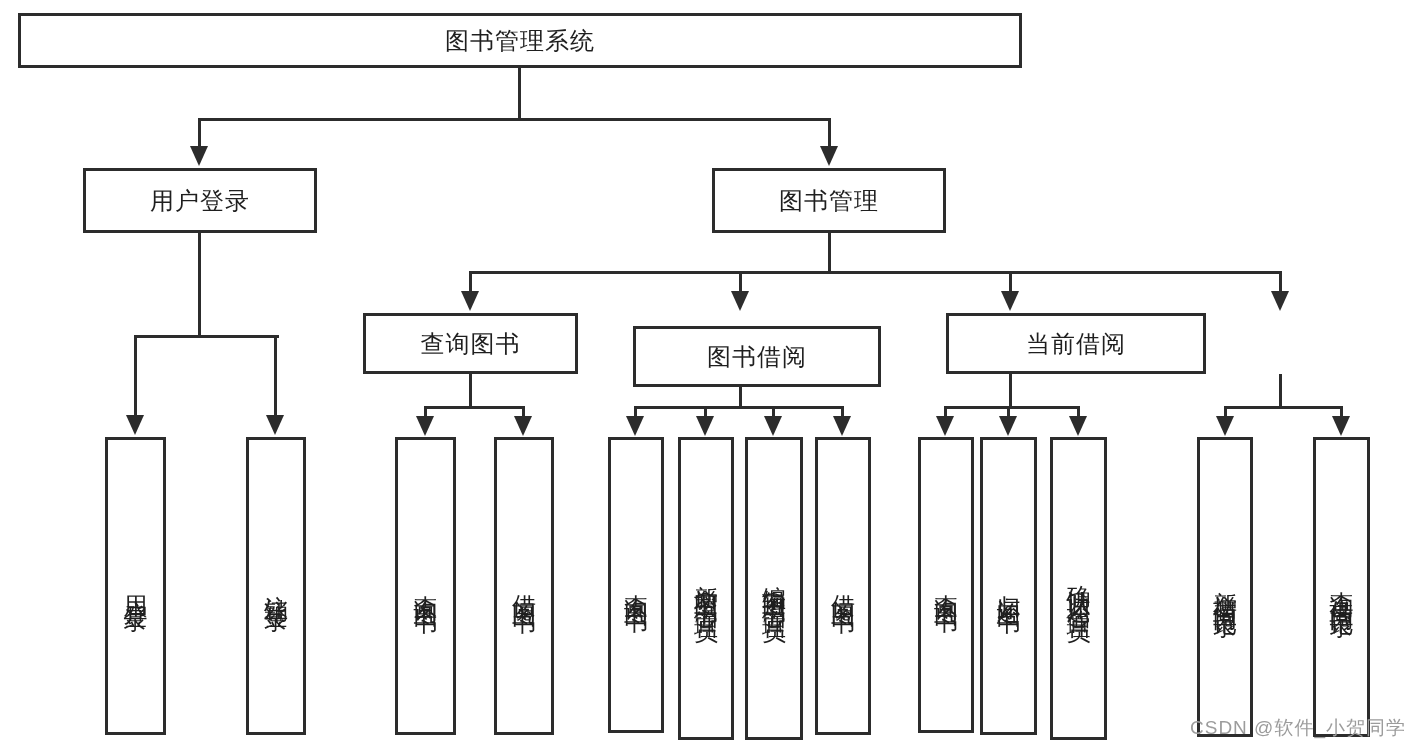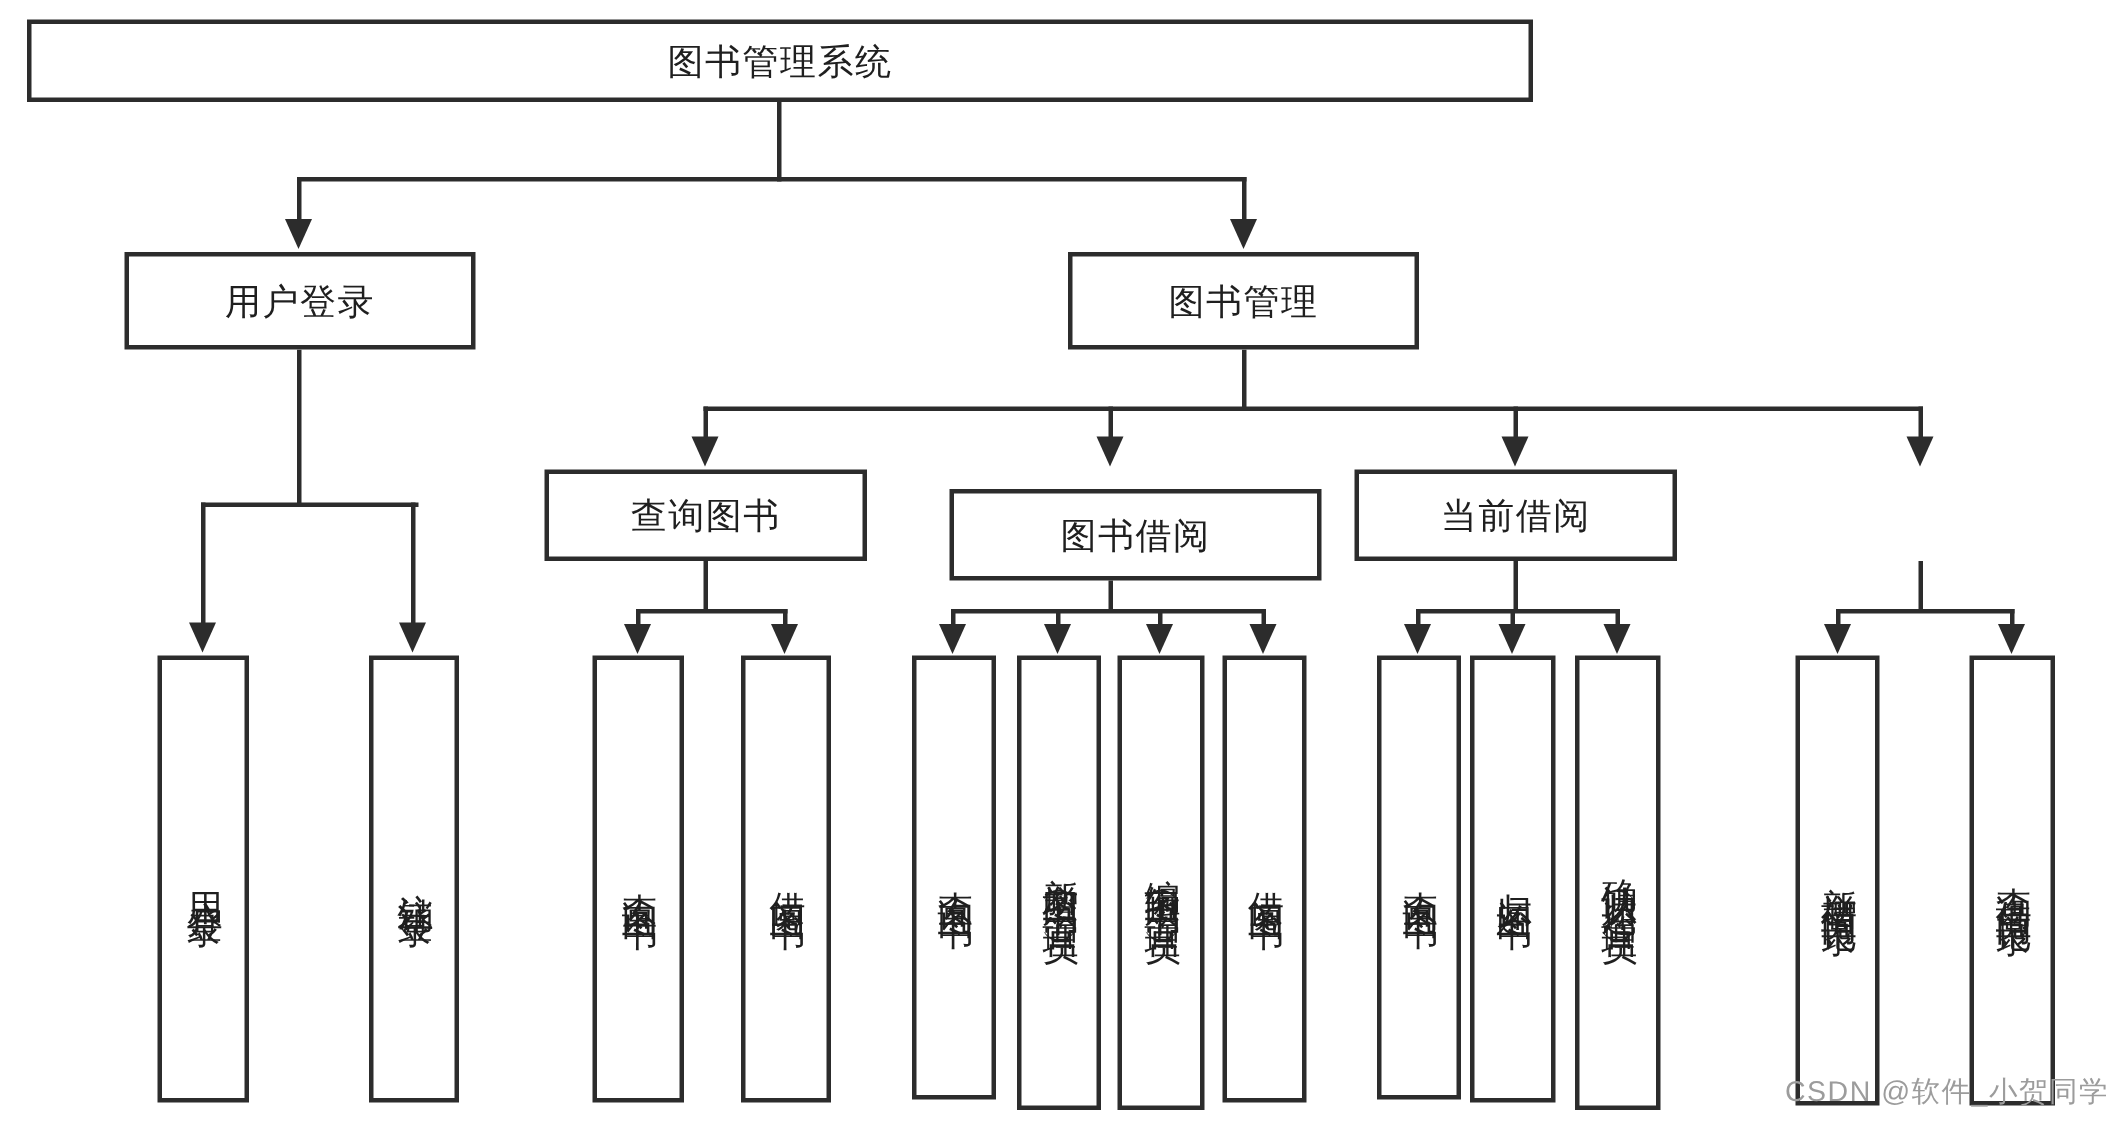--- a/index.html
+++ b/index.html
@@ -126,21 +126,21 @@
   <div class="box" style="left:712px;top:168px;width:234px;height:65px">
     <span class="hlabel">图书管理</span>
   </div>
 
   <div class="box" style="left:363px;top:313px;width:215px;height:61px">
     <span class="hlabel">查询图书</span>
   </div>
   <div class="box" style="left:633px;top:326px;width:248px;height:61px">
     <span class="hlabel">图书借阅</span>
   </div>
-  <div class="box" style="left:903px;top:313px;width:215px;height:61px">
+  <div class="box" style="left:946px;top:313px;width:260px;height:61px">
     <span class="hlabel">当前借阅</span>
   </div>
 
   <div class="box" style="left:105px;top:437px;width:61px;height:298px">
     <span class="vtext">用户登录</span>
   </div>
   <div class="box" style="left:246px;top:437px;width:60px;height:298px">
     <span class="vtext">注销登录</span>
   </div>
 

